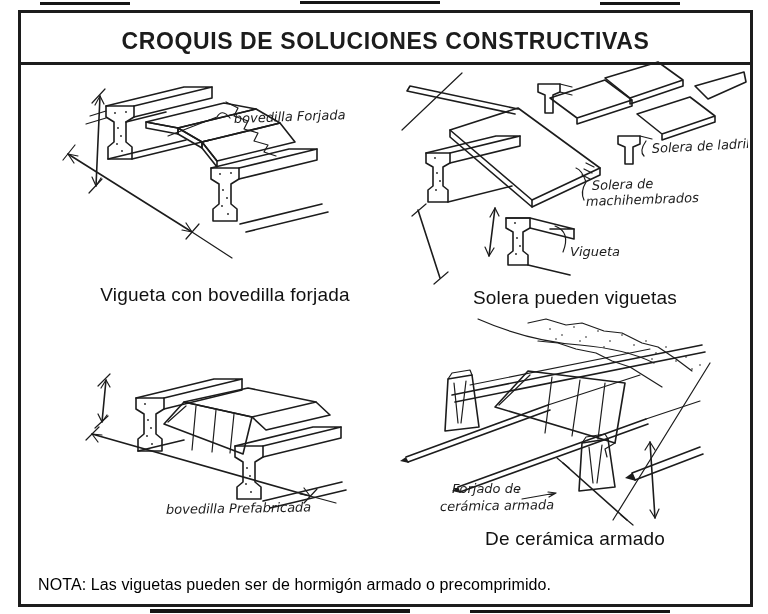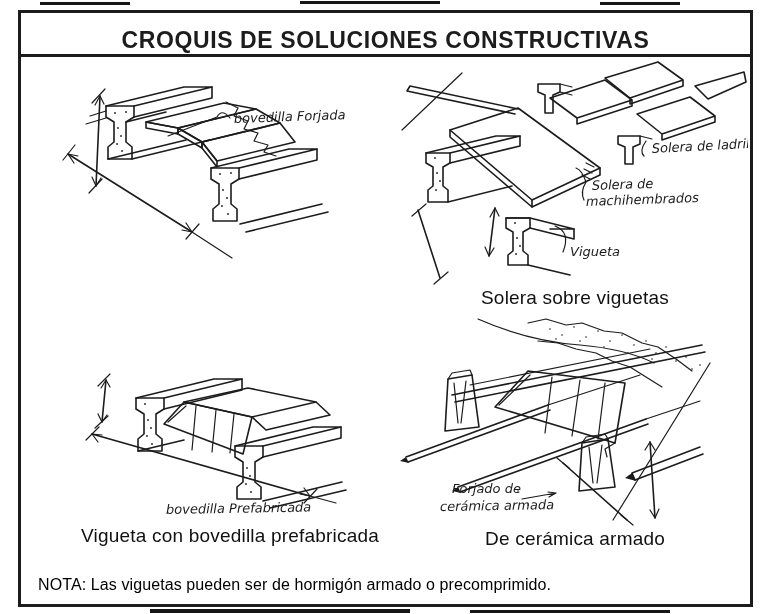--- a/index.html
+++ b/index.html
@@ -6,23 +6,23 @@
   html,body { margin:0; padding:0; background:#e9e9e9; }
   #page {
     position:relative; width:768px; height:614px; background:var(--paper);
     font-family:"Liberation Sans", sans-serif; color:var(--ink); overflow:hidden;
   }
   .frame {
     position:absolute; left:18px; top:10px; width:735px; height:597px;
     border:3px solid var(--ink); box-sizing:border-box; background:var(--paper);
   }
   .titlebar {
-    position:absolute; left:0; top:0; width:100%; height:41px;
+    position:absolute; left:0; top:8px; width:100%; height:41px;
     border-bottom:3px solid var(--ink); box-sizing:content-box;
-    display:flex; align-items:flex-end; justify-content:center;
+    display:flex; align-items:center; justify-content:center;
   }
   .titlebar h1 {
     margin:0; font-size:23px; font-weight:bold; letter-spacing:0.6px; color:var(--ink);
   }
   .sketch { position:absolute; }
   .caption {
     position:absolute; text-align:center; font-size:19px; color:#111;
     letter-spacing:0.2px; white-space:nowrap;
   }
   .note {
@@ -103,20 +103,21 @@
       <path d="M142,76 L157,95 L157,89 L142,70 Z"></path>
       <path d="M142,70 L157,89 L235,70 L220,51 Z"></path>
       <path class="thin" d="M166,30 L178,36 L174,44 L188,49 L184,57 L198,61 L194,69 L208,73 L204,80 L216,84"></path>
       <path class="thin" d="M30,44 L46,39 M26,52 L46,46"></path>
     </g>
     <g>
       <path class="thin" d="M170,46 q-8,-10 -13,-1 L108,64"></path>
       <text x="174" y="51" transform="rotate(-2 174 51)">bovedilla Forjada</text>
     </g>
   </svg>
+  <div class="caption" style="left:60px;top:284px;width:330px">Vigueta con bovedilla forjada</div>
 
   <svg class="sketch" style="left:400px;top:58px" width="348" height="232" viewBox="0 0 348 232">
     <g>
       <path class="thin" d="M62,15 L2,72"></path>
       <path d="M95,150 L89,198"></path>
       <path class="thin" d="M95,150 L90,159 M95,150 L99,158 M89,198 L85,189 M89,198 L94,190"></path>
       <path d="M18,152 L40,220"></path>
       <path class="thin" d="M12,158 L26,146 M34,226 L48,214"></path>
     </g>
     <g>
@@ -167,21 +168,21 @@
     <g>
       <path class="thin" d="M186,124 q-4,-12 -10,-14 M186,124 q-6,10 -2,18"></path>
       <text x="192" y="132" font-size="12.5" transform="rotate(-2 192 132)">Solera de</text>
       <text x="186" y="148" font-size="12.5" transform="rotate(-2 186 148)">machihembrados</text>
     </g>
     <g>
       <path class="thin" d="M155,168 q16,6 8,26"></path>
       <text x="170" y="198">Vigueta</text>
     </g>
   </svg>
-  <div class="caption" style="left:410px;top:287px;width:330px">Solera sobre viguetas</div>
+  <div class="caption" style="left:410px;top:287px;width:330px">Solera pueden viguetas</div>
 
   <svg class="sketch" style="left:80px;top:362px" width="310" height="168" viewBox="0 0 310 168">
     <g>
       <path d="M26,18 L22,60"></path>
       <path class="thin" d="M26,18 L21,26 M26,18 L30,25 M22,60 L18,52 M22,60 L27,53"></path>
       <path class="thin" d="M30,12 L18,24 M28,54 L15,66"></path>
       <path d="M12,72 L230,134"></path>
       <path class="thin" d="M12,72 L22,73 M12,72 L18,80 M230,134 L220,132 M230,134 L224,126"></path>
       <path class="thin" d="M6,78 L19,65 M224,141 L237,127 M230,134 L256,141"></path>
     </g>
@@ -210,21 +211,20 @@
       <path d="M84,62 L104,40 L172,55 L163,92 Z"></path>
       <path class="thin" d="M88,60 L106,44"></path>
       <path class="thin" d="M116,44 L112,88 M136,48 L132,90 M154,52 L150,91"></path>
       <path d="M104,40 L168,26 L236,40 L172,55 Z"></path>
       <path d="M236,40 L250,53 L186,68 L172,55"></path>
     </g>
     <g>
       <text x="86" y="152" transform="rotate(-1 86 152)">bovedilla Prefabricada</text>
     </g>
   </svg>
-  <div class="caption" style="left:60px;top:525px;width:340px">Vigueta con bovedilla prefabricada</div>
 
   <svg class="sketch" style="left:400px;top:315px" width="348" height="215" viewBox="0 0 348 215">
     <g>
       <path class="thin" d="M78,4 q50,22 102,26 q46,4 74,18"></path>
       <path class="thin" d="M128,8 l18,-4 l20,6 l16,-2 l22,8 l18,2 l20,10 l16,4 l18,12 l16,12"></path>
       <path class="thin" d="M138,26 l20,2 l18,6 l20,4 l16,8 l18,6 l16,10 l16,10"></path>
       <circle cx="150" cy="14" r="0.8"></circle>
         <circle cx="162" cy="20" r="0.8"></circle>
         <circle cx="174" cy="12" r="0.8"></circle>
       <circle cx="186" cy="22" r="0.8"></circle>

